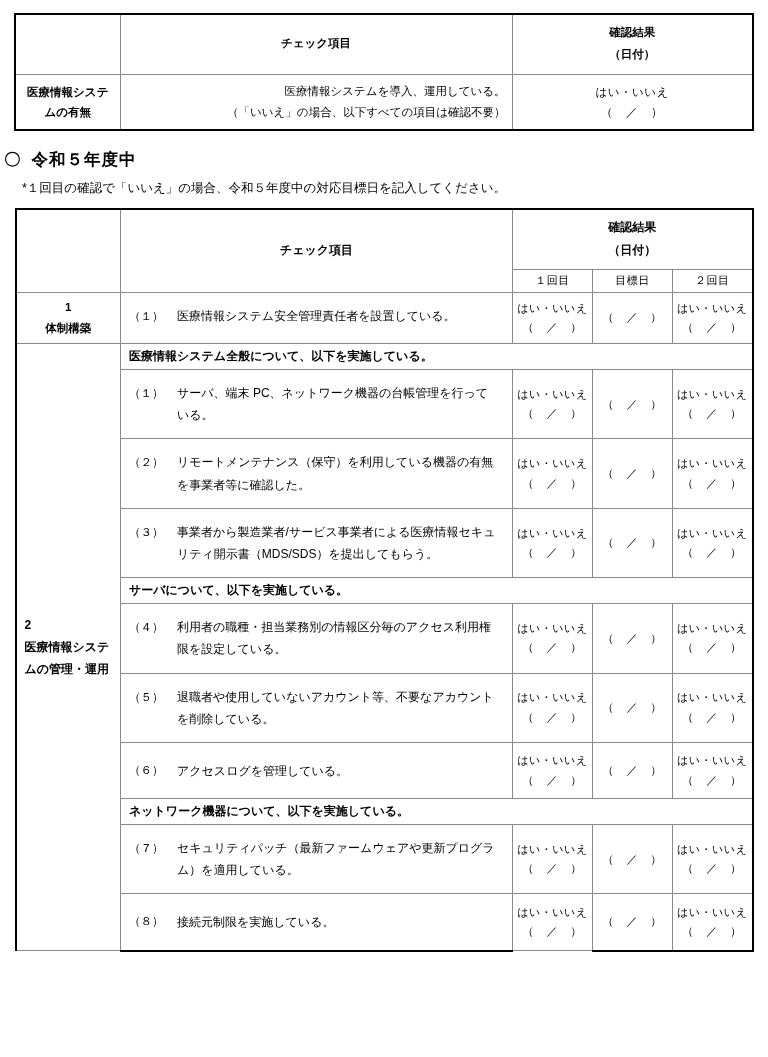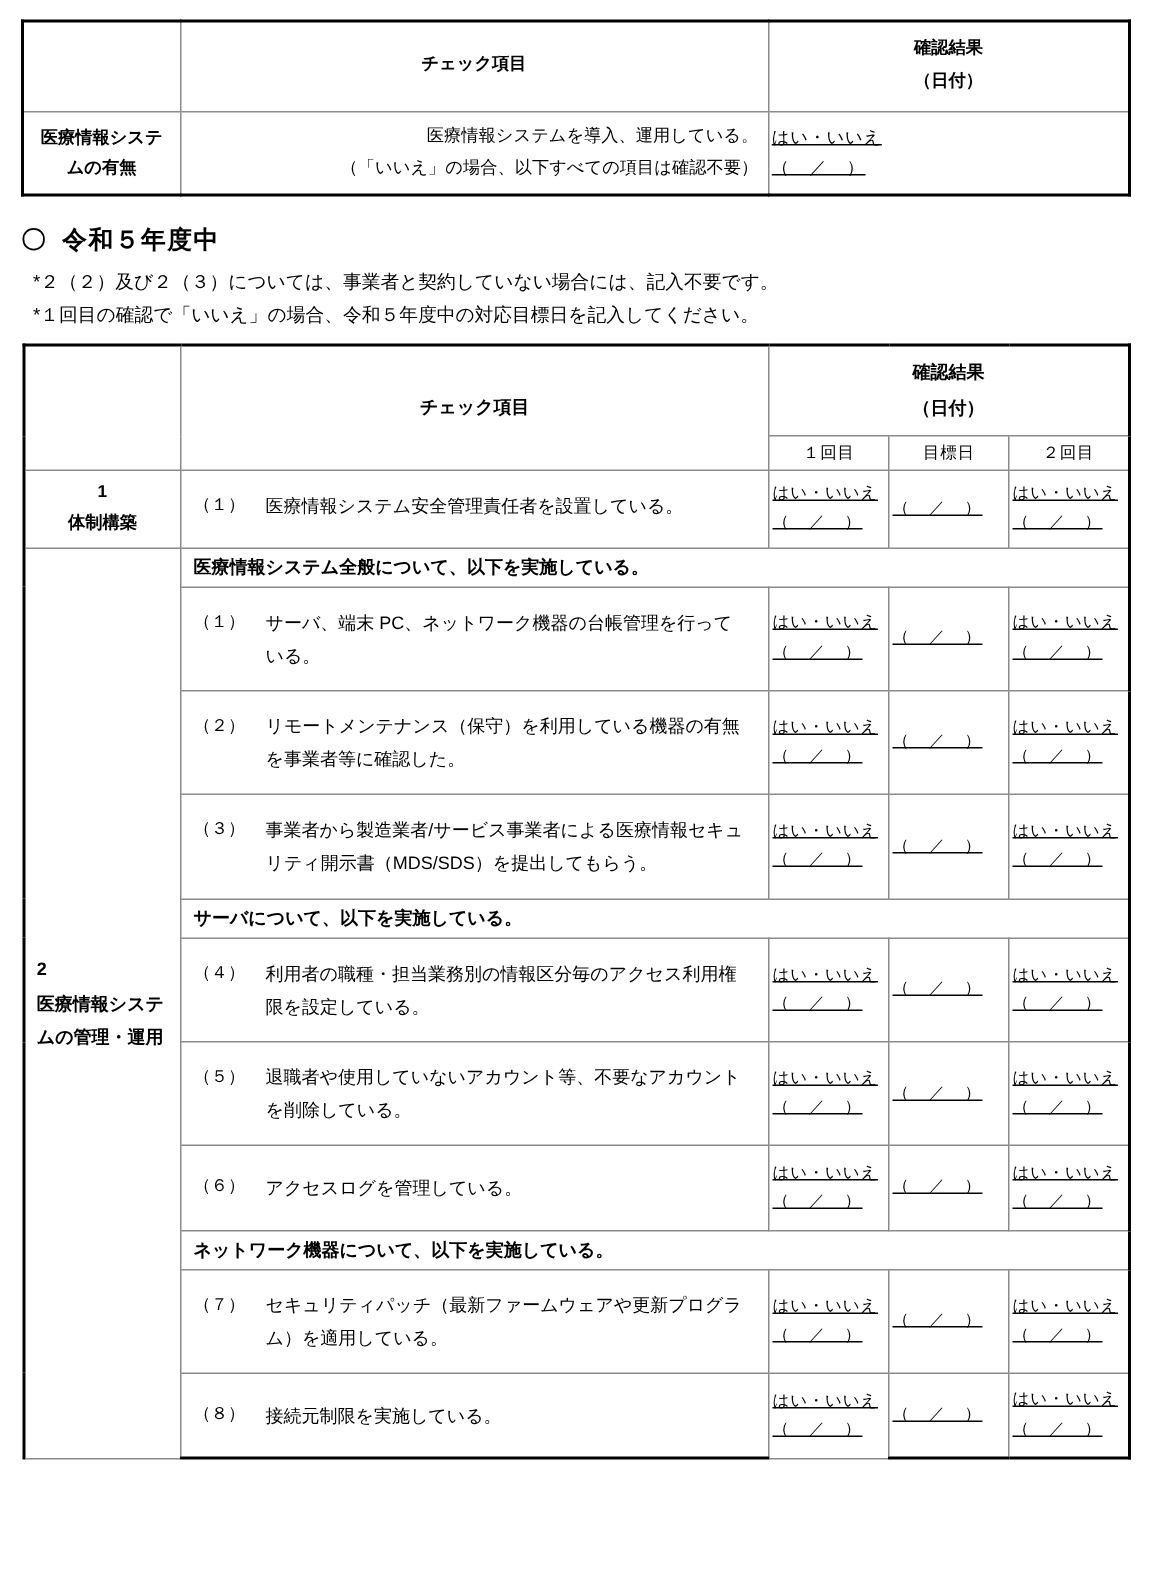--- a/index.html
+++ b/index.html
@@ -93,31 +93,31 @@
     line-height: 1.75;
     padding: 5px 2px;
   }
   .item-cell {
     padding: 6px 6px 6px 10px;
     line-height: 1.85;
     font-size: 12px;
     text-align: right;
   }
   .result-cell {
+    text-align: center;
     line-height: 1.75;
     font-size: 11px;
     padding: 5px 2px;
-    text-decoration: underline;
   }
   .result-cell .ans { display: block; letter-spacing: 0.5px; }
   .result-cell .dt  { display: block; letter-spacing: 1px; }
 
   
   .section-head {
-    margin: 18px 0 0 14px;
+    margin: 18px 0 0 4px;
     font-size: 16.5px;
     font-weight: bold;
     letter-spacing: 1px;
   }
   .section-head .circ { margin-right: 10px; }
   .notes {
     margin: 7px 0 0 22px;
     font-size: 12.5px;
     line-height: 1.72;
   }
@@ -215,21 +215,20 @@
           <span class="dt">（　／　）</span>
         </td>
       </tr>
     </tbody>
   </table>
 
   <div class="section-head">
     <span class="circ">〇</span><span>令和５年度中</span>
   </div>
   <div class="notes">
-    <div>*２（２）及び２（３）については、事業者と契約していない場合には、記入不要です。</div>
     <div>*１回目の確認で「いいえ」の場合、令和５年度中の対応目標日を記入してください。</div>
   </div>
 
   <table class="main-table tblB">
     <colgroup>
       <col class="colB1">
         <col class="colB2">
       <col class="colB3">
         <col class="colB4">
         <col class="colB5">

